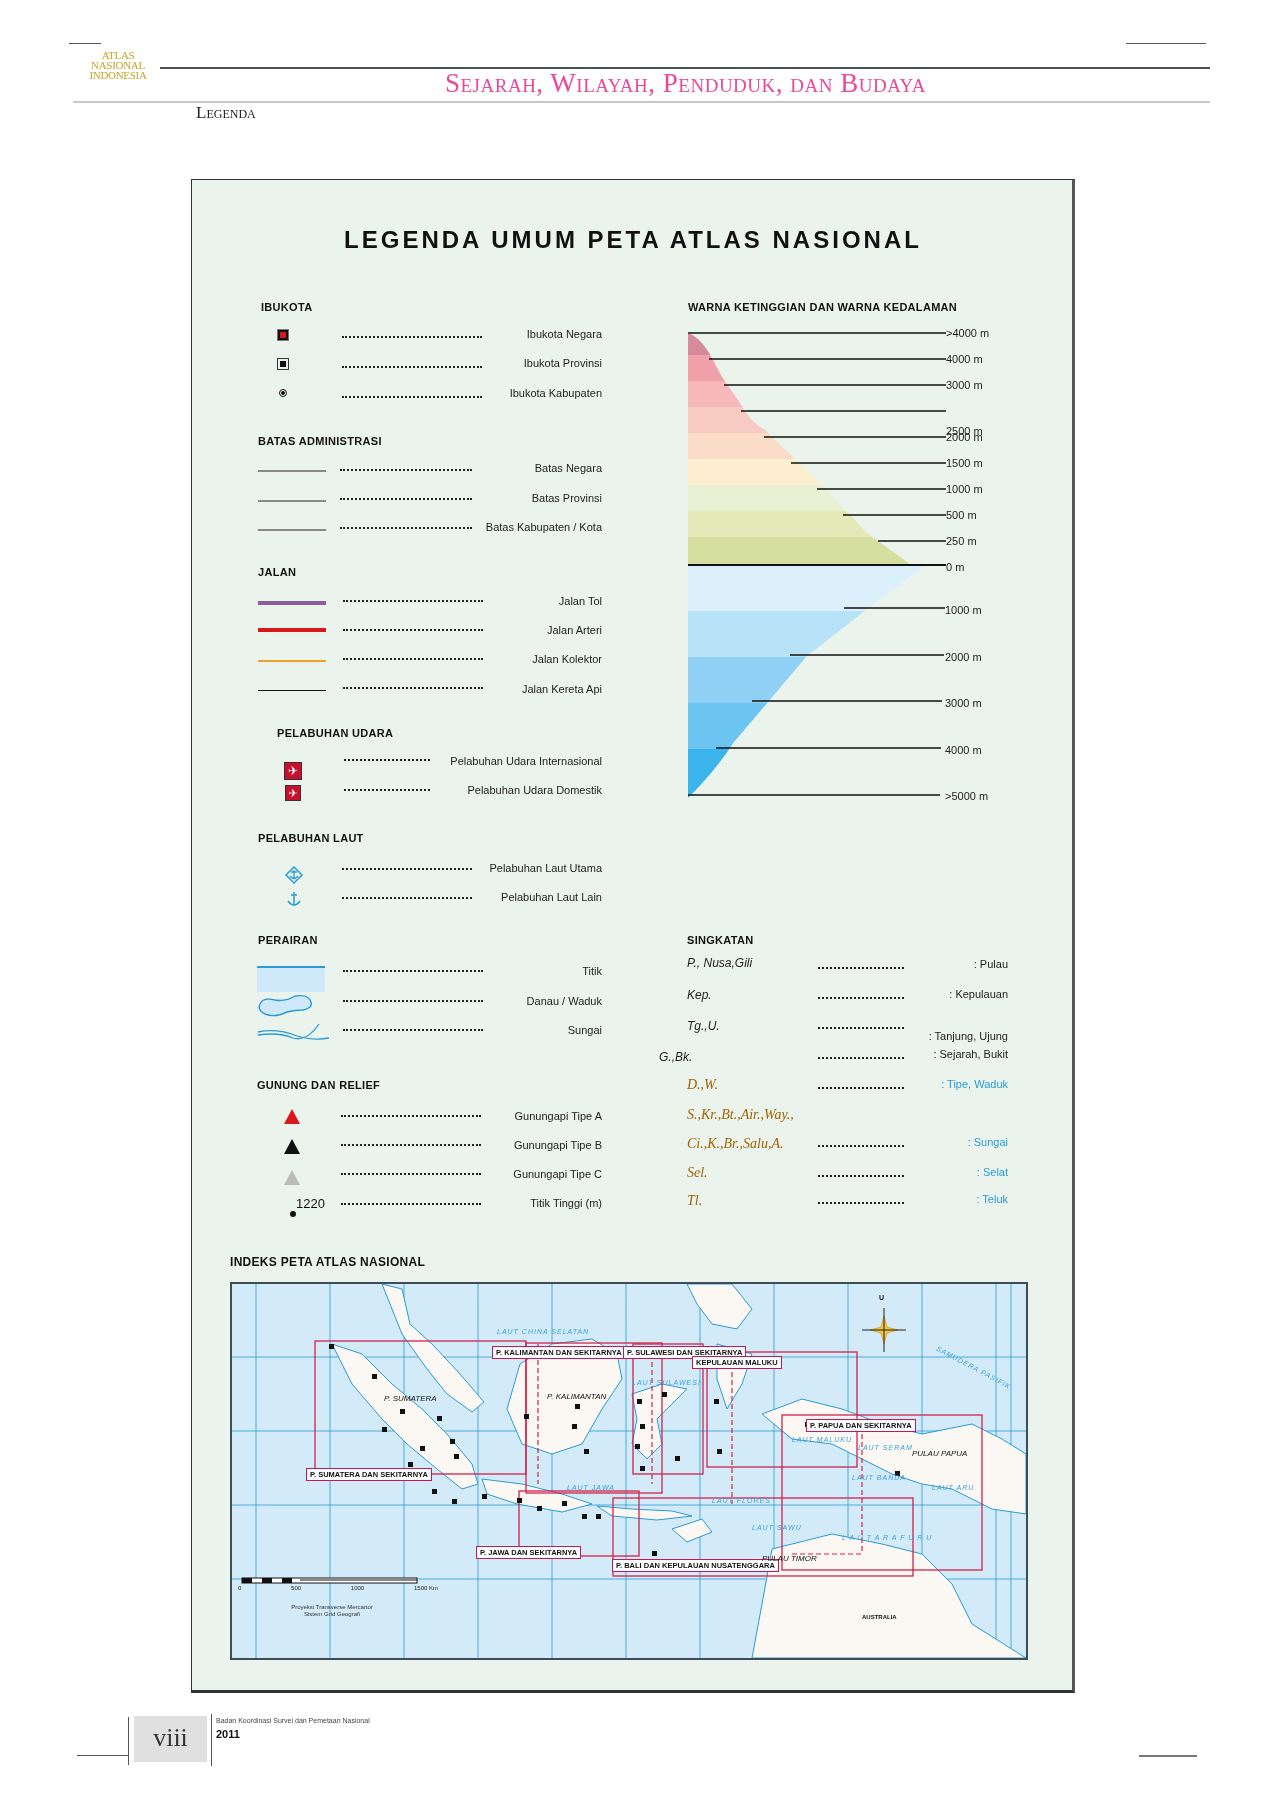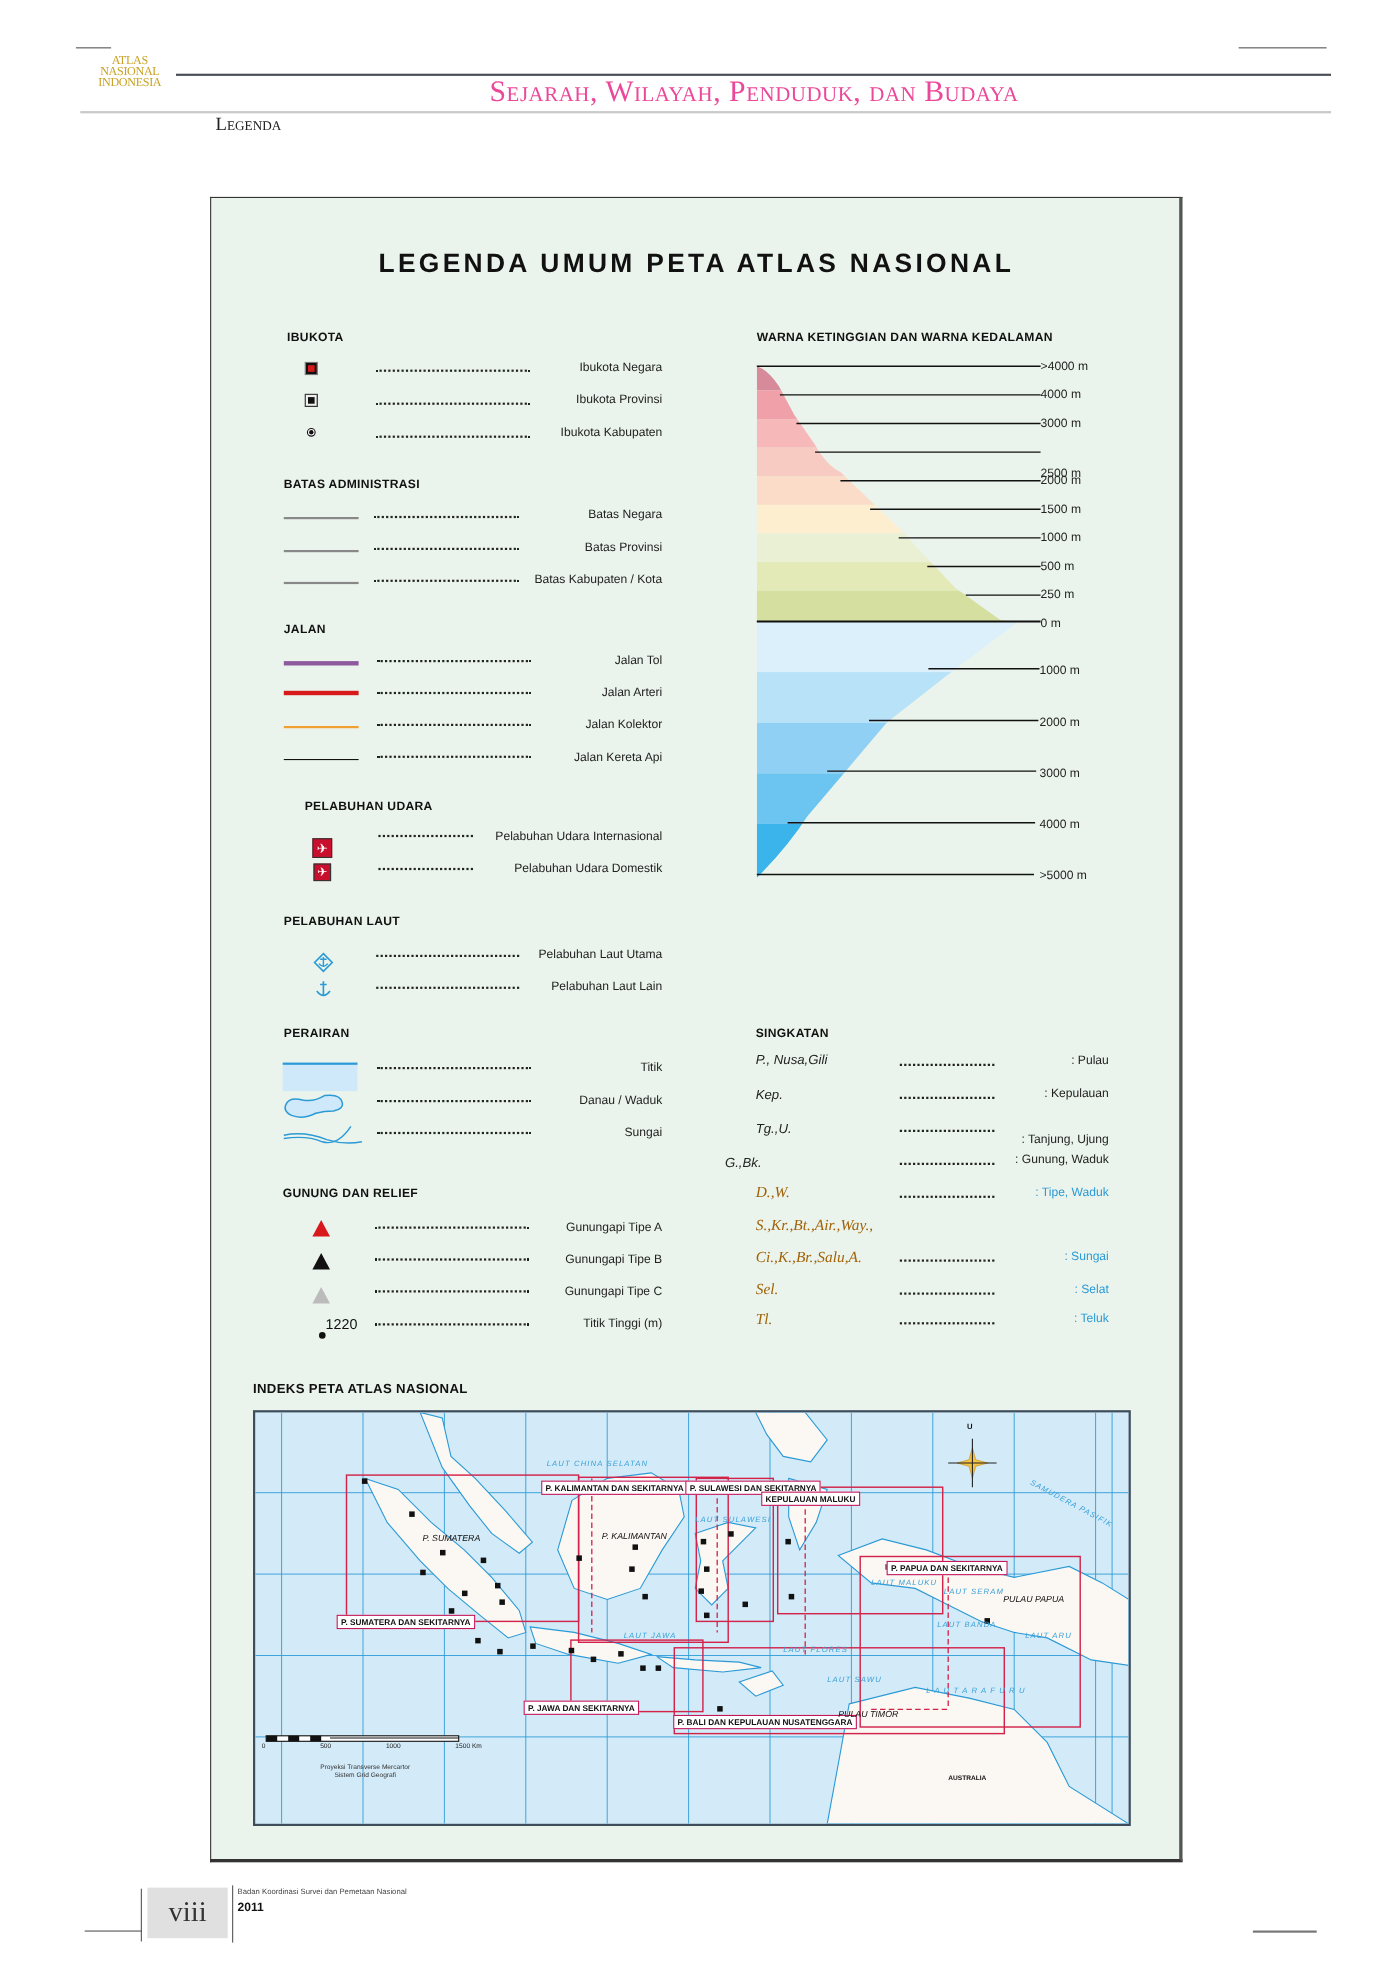--- a/index.html
+++ b/index.html
@@ -217,21 +217,21 @@
 <div class="abs dots" style="left:818px;top:967px;width:86px;"></div>
 <div class="abs abbr-val" style="left:880px;top:958px;width:128px;">: Pulau</div>
 <div class="abs abbr" style="left:687px;top:988px;">Kep.</div>
 <div class="abs dots" style="left:818px;top:997px;width:86px;"></div>
 <div class="abs abbr-val" style="left:880px;top:988px;width:128px;">: Kepulauan</div>
 <div class="abs abbr" style="left:687px;top:1019px;">Tg.,U.</div>
 <div class="abs dots" style="left:818px;top:1027px;width:86px;"></div>
 <div class="abs abbr-val" style="left:880px;top:1018px;width:128px;margin-top:12px;">: Tanjung, Ujung</div>
 <div class="abs abbr" style="left:659px;top:1050px;">G.,Bk.</div>
 <div class="abs dots" style="left:818px;top:1057px;width:86px;"></div>
-<div class="abs abbr-val" style="left:880px;top:1048px;width:128px;">: Gunung, Waduk</div>
+<div class="abs abbr-val" style="left:880px;top:1048px;width:128px;">: Sejarah, Bukit</div>
 <div class="abs abbr blue" style="left:687px;top:1077px;">D.,W.</div>
 <div class="abs dots" style="left:818px;top:1087px;width:86px;"></div>
 <div class="abs abbr-val blue" style="left:880px;top:1078px;width:128px;">: Tipe, Waduk</div>
 <div class="abs abbr blue" style="left:687px;top:1107px;">S.,Kr.,Bt.,Air.,Way.,</div>
 <div class="abs abbr blue" style="left:687px;top:1136px;">Ci.,K.,Br.,Salu,A.</div>
 <div class="abs dots" style="left:818px;top:1145px;width:86px;"></div>
 <div class="abs abbr-val blue" style="left:880px;top:1136px;width:128px;">: Sungai</div>
 <div class="abs abbr blue" style="left:687px;top:1165px;">Sel.</div>
 <div class="abs dots" style="left:818px;top:1175px;width:86px;"></div>
 <div class="abs abbr-val blue" style="left:880px;top:1166px;width:128px;">: Selat</div>

